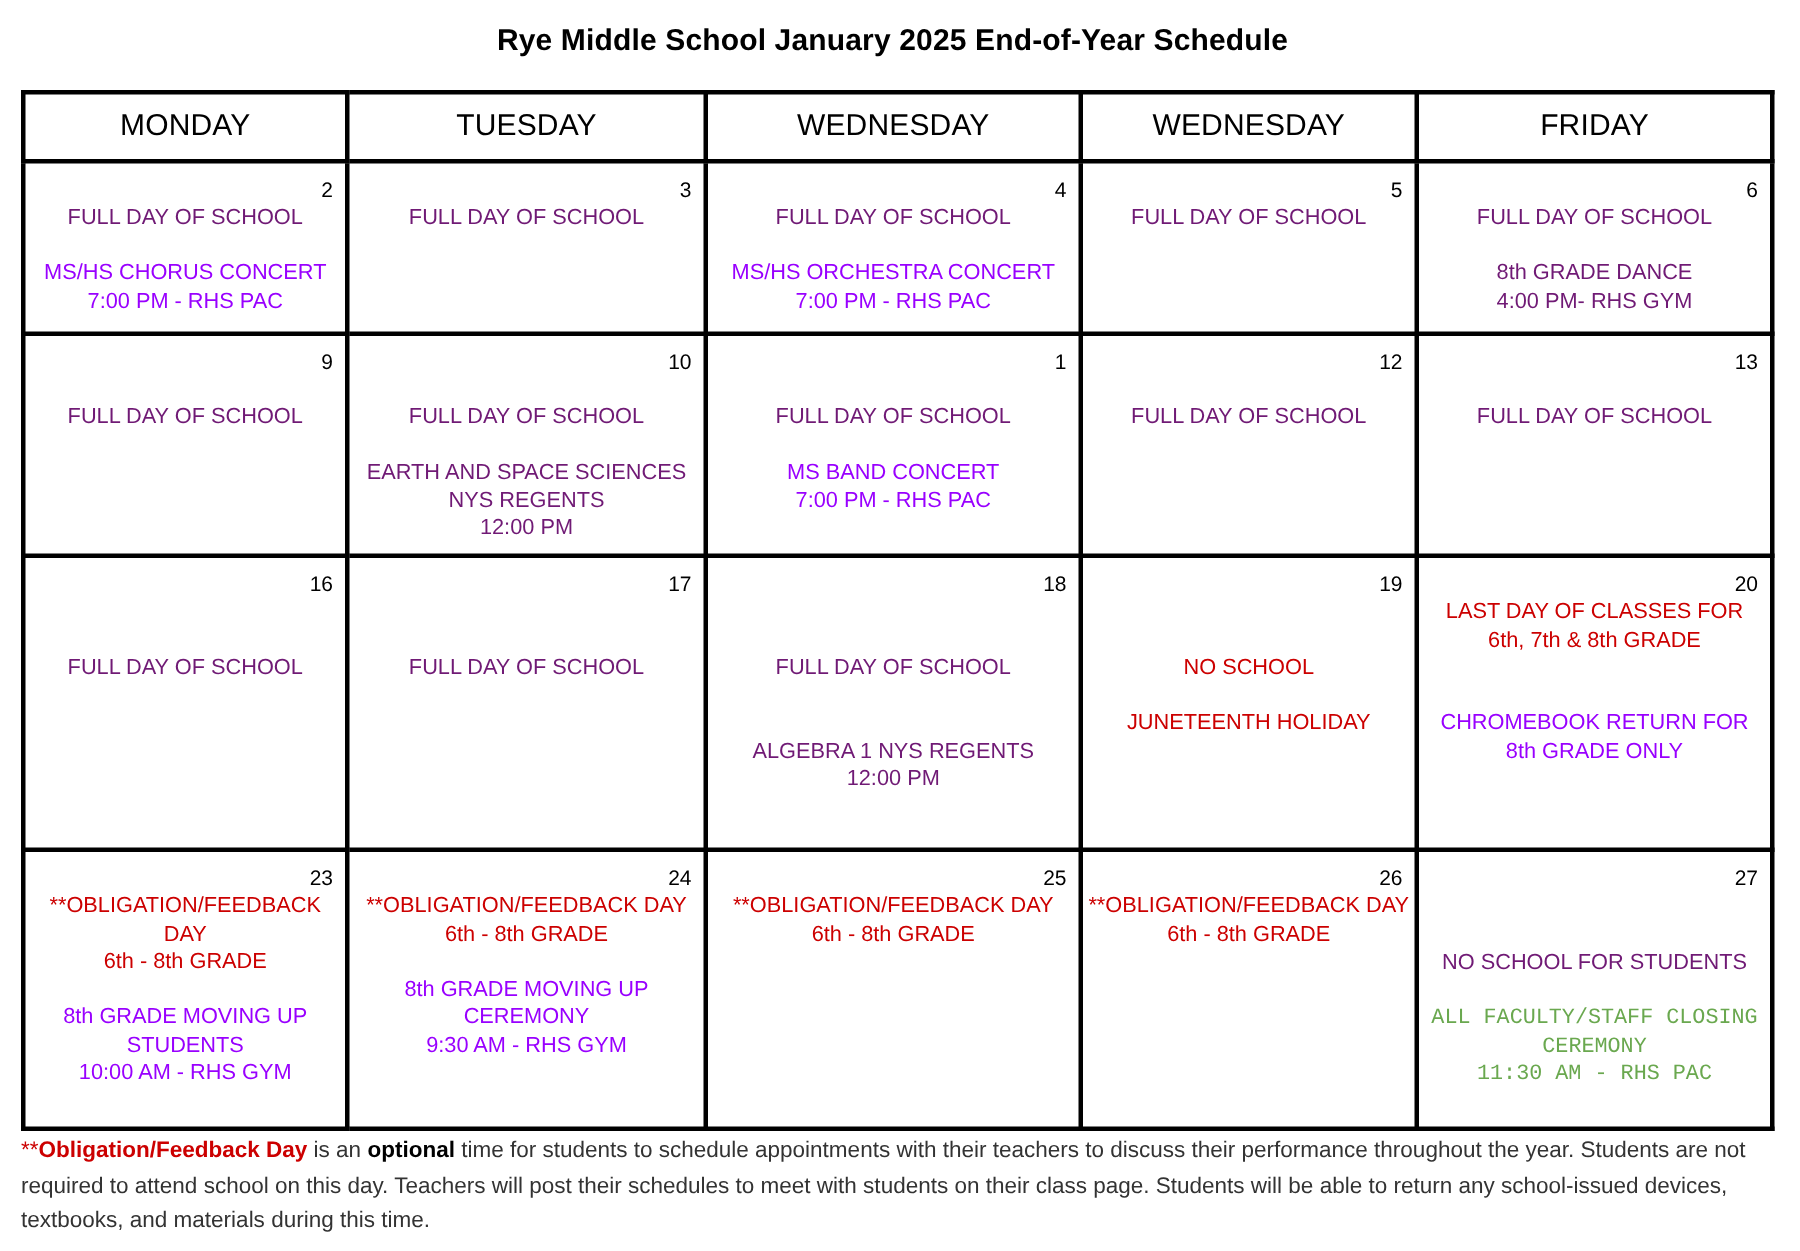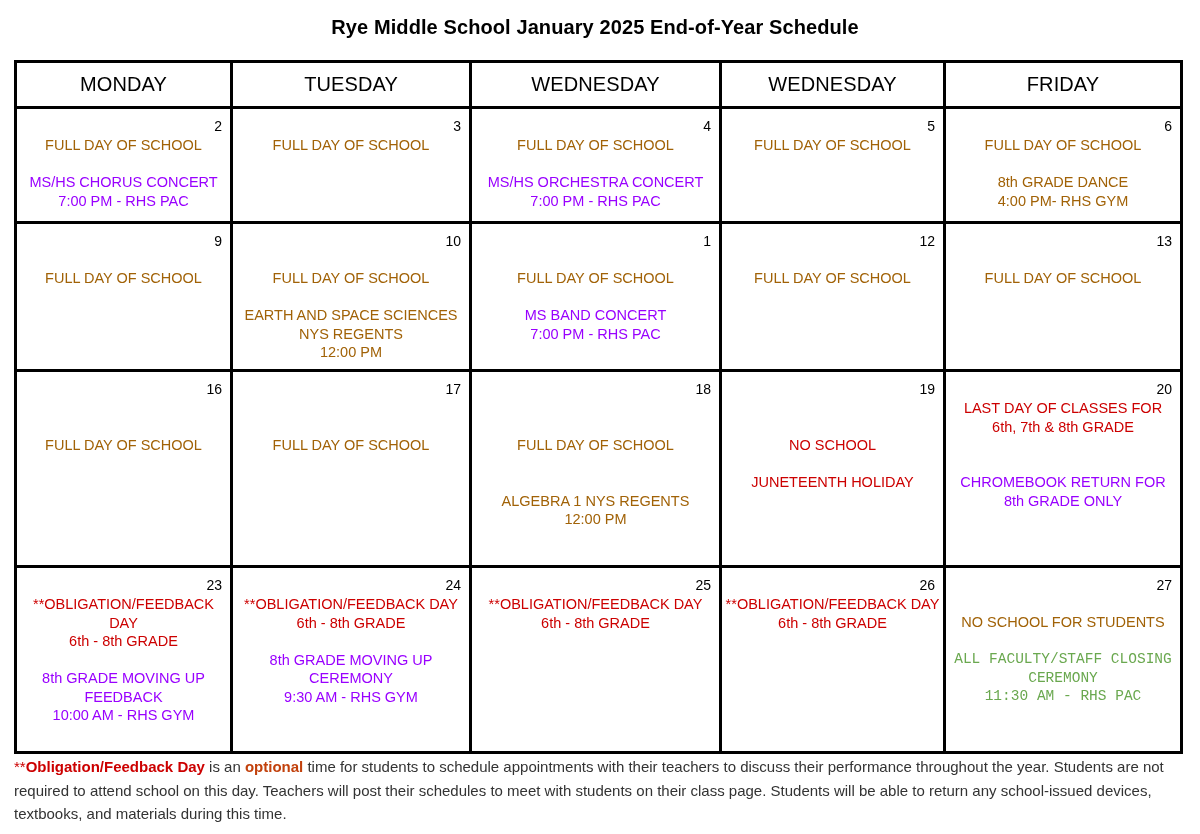--- a/index.html
+++ b/index.html
@@ -10,29 +10,29 @@
   table.cal { position: absolute; left: 14px; top: 60px; border-collapse: collapse;
               table-layout: fixed; width: 1166px; }
   table.cal td, table.cal th { border: 3px solid #000; padding: 0; vertical-align: top;
               position: relative; text-align: center; }
   table.cal th { height: 43px; vertical-align: middle; font-size: 20px; font-weight: normal;
                  color: #000; letter-spacing: 0.1px; font-stretch: condensed; }
   .dnum { position: absolute; top: 9px; right: 8px; font-size: 14px; color: #000; }
   .cell-body { padding-top: 27px; font-size: 14.5px; line-height: 18.5px; }
   .line { display: block; }
   .gap { display: block; height: 18.5px; }
-  .blue { color: #a16207; }
+  .blue { color: #701a75; }
   .purple { color: #9900ff; }
   .red { color: #cc0000; }
   .green { color: #6aa84f; font-family: Liberation Mono, monospace; }
   .footnote { position: absolute; left: 14px; top: 755px; width: 1170px; font-size: 15px;
               line-height: 23.5px; color: #333; }
   .footnote .fn-term { color: #cc0000; font-weight: bold; }
   .footnote .fn-star { color: #cc0000; }
-  .footnote b { color: #c2410c; }
+  .footnote b { color: #000000; }
 </style>
 </head>
 <body>
 
 <div class="title">Rye Middle School January 2025 End-of-Year Schedule</div>
 
 <table class="cal">
   <colgroup>
     <col style="width:216px">
       <col style="width:239px">
@@ -175,21 +175,21 @@
       </tr>
       <tr style="height: 186px; margin-top: 18px;">
         <td style="height: 183px;">
           <span class="dnum">23</span>
           <div class="cell-body" style="padding-top: 27px;">
             <span class="line red">**OBLIGATION/FEEDBACK</span>
             <span class="line red">DAY</span>
             <span class="line red">6th - 8th GRADE</span>
             <span class="gap"></span>
             <span class="line purple">8th GRADE MOVING UP</span>
-            <span class="line purple">FEEDBACK</span>
+            <span class="line purple">STUDENTS</span>
             <span class="line purple">10:00 AM - RHS GYM</span>
           </div>
         </td>
         <td style="height: 183px;">
           <span class="dnum">24</span>
           <div class="cell-body" style="padding-top: 27px;">
             <span class="line red">**OBLIGATION/FEEDBACK DAY</span>
             <span class="line red">6th - 8th GRADE</span>
             <span class="gap"></span>
             <span class="line purple">8th GRADE MOVING UP</span>
@@ -206,21 +206,21 @@
         </td>
         <td style="height: 183px;">
           <span class="dnum">26</span>
           <div class="cell-body" style="padding-top: 27px;">
             <span class="line red">**OBLIGATION/FEEDBACK DAY</span>
             <span class="line red">6th - 8th GRADE</span>
           </div>
         </td>
         <td style="height: 183px;">
           <span class="dnum">27</span>
-          <div class="cell-body" style="padding-top: 45px;">
+          <div class="cell-body" style="padding-top: 65px;">
             <span class="line blue">NO SCHOOL FOR STUDENTS</span>
             <span class="gap"></span>
             <span class="line green">ALL FACULTY/STAFF CLOSING</span>
             <span class="line green">CEREMONY</span>
             <span class="line green">11:30 AM - RHS PAC</span>
           </div>
         </td>
       </tr>
     </tbody>
 </table>

